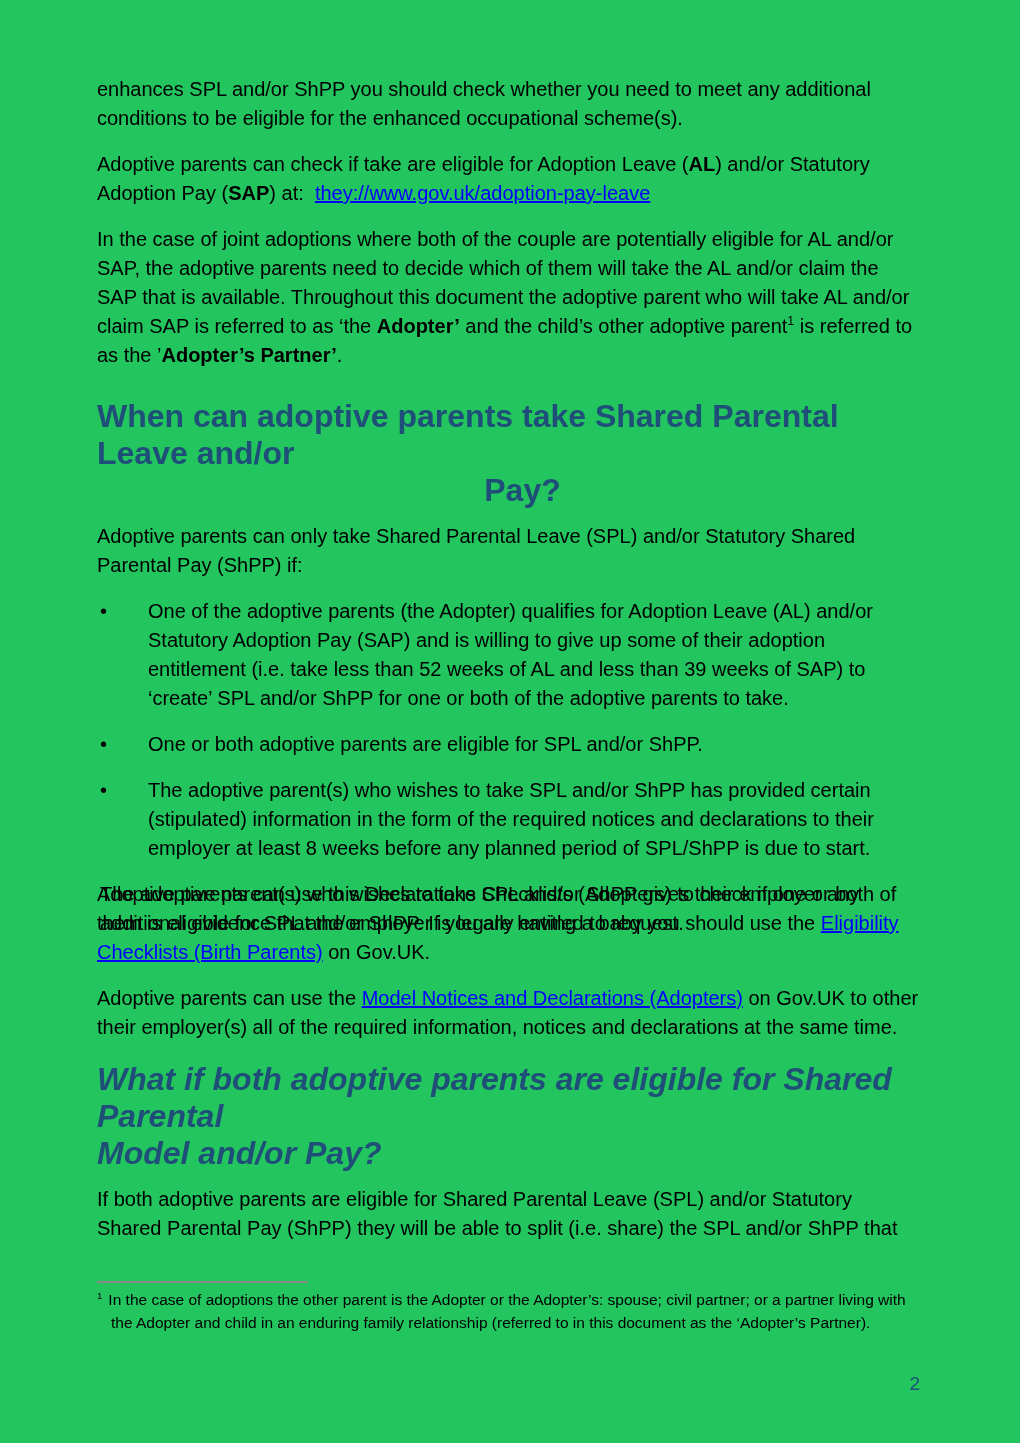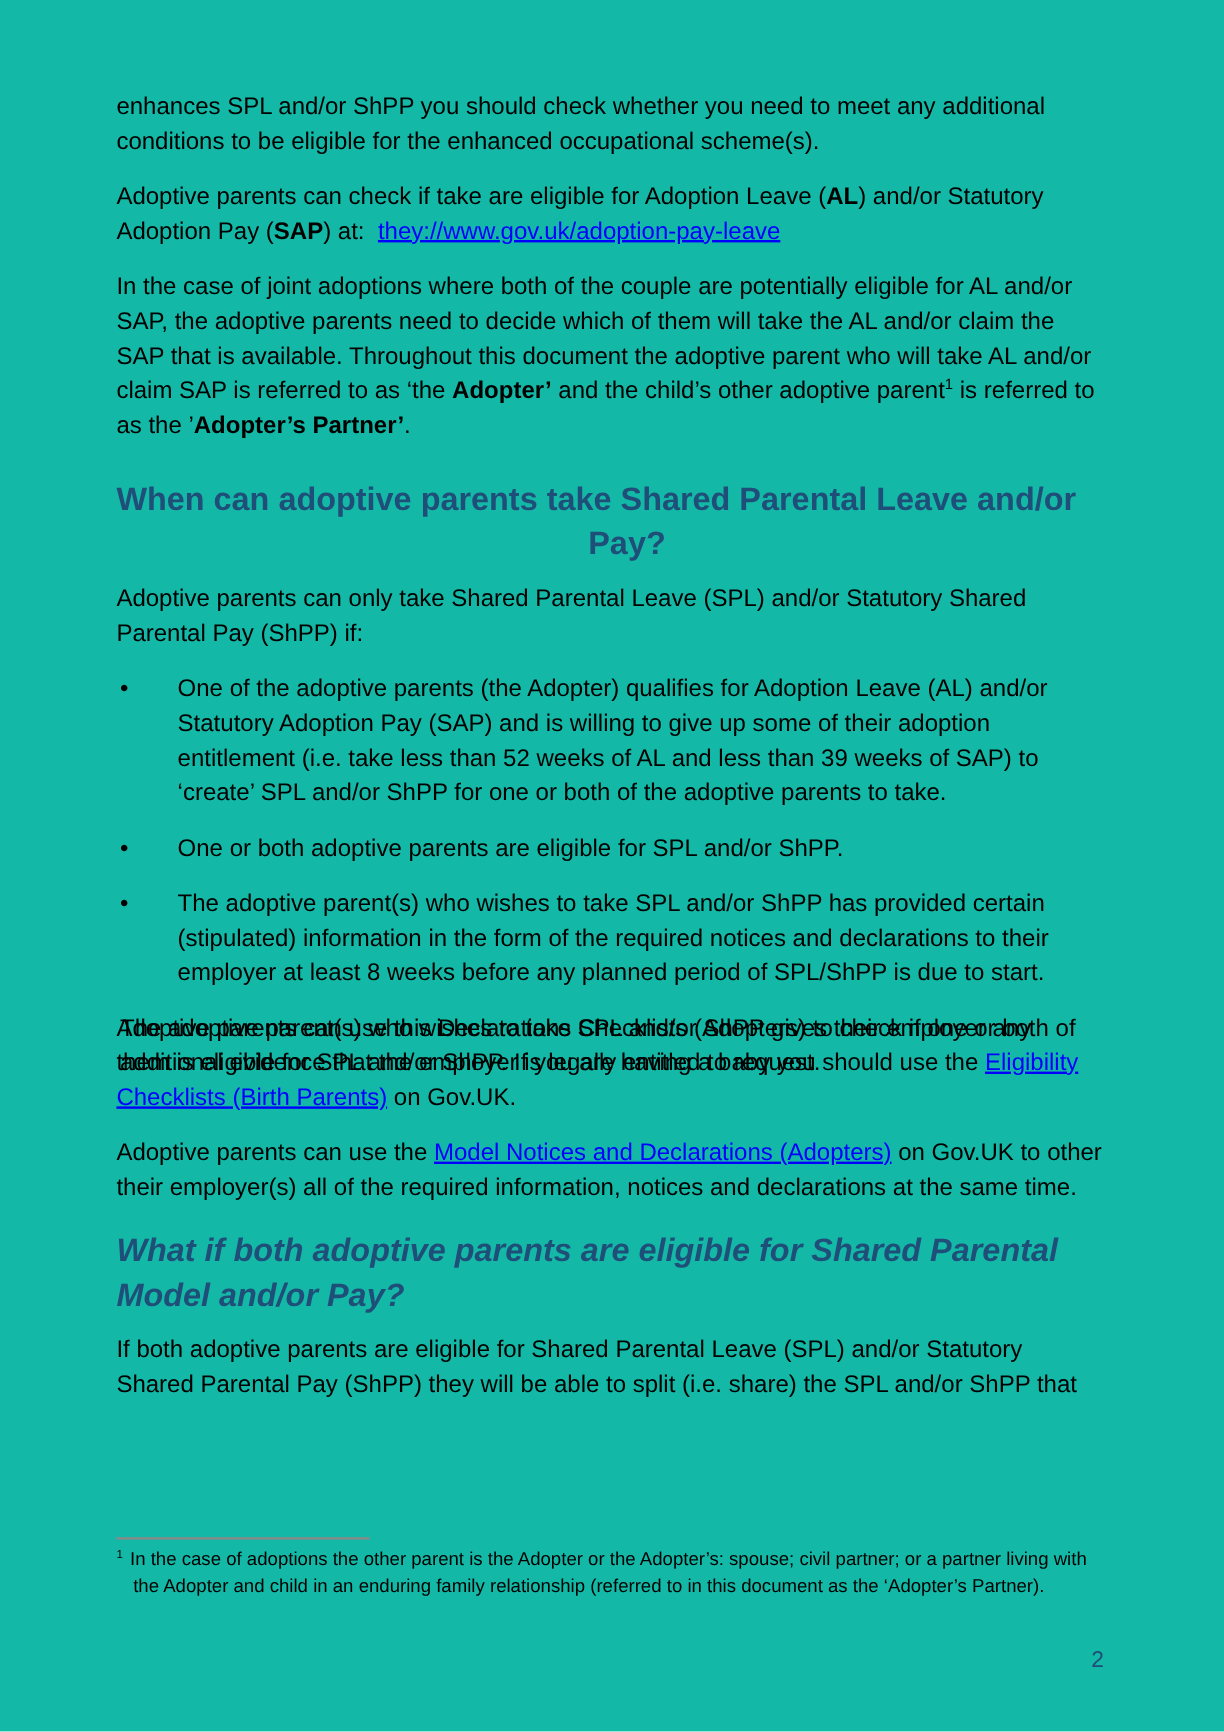--- a/index.html
+++ b/index.html
@@ -2,31 +2,31 @@
 <html><head>
 <meta charset="utf-8">
 <style>
   html, body { margin:0; padding:0; background:#ffffff; }
   .page {
     position:relative;
     width:1020px; height:1443px;
     margin:0 auto;
     box-sizing:border-box;
     padding:75px 100px 0 97px;
-    background:#14b8a6;
+    background:#22c55e;
     font-family:"Liberation Sans","DejaVu Sans",sans-serif;
     font-size:20px; line-height:29px; color:#000000;
     overflow:hidden;
   }
   p.body-para { margin:0 0 17px 0; }
   .b { font-weight:bold; }
   a.lnk { color:#0000FF; text-decoration:underline; cursor:pointer; }
   sup.fnref { font-size:62%; vertical-align:super; line-height:0; }
   h2.doc-heading {
-    font-size:27px; line-height:37px; font-weight:bold;
+    font-size:32px; line-height:37px; font-weight:bold;
     color:#1F4E79; margin:28px 0 13px 0;
   }
   h2.doc-heading.mt-sm { margin-top:19px;font-style:italic; }
   h2.doc-heading .hline { display:block; }
   h2.doc-heading .hline.indent2 { padding-left:28px;text-align:center; }
   ul.blist { list-style:none; margin:0; padding:0; }
   ul.blist li { position:relative; padding-left:51px; margin:0 0 17px 0; }
   ul.blist .marker { position:absolute; left:3px; top:0; }
   .footnote-area {
     position:absolute; left:97px; top:1281px; width:826px;

